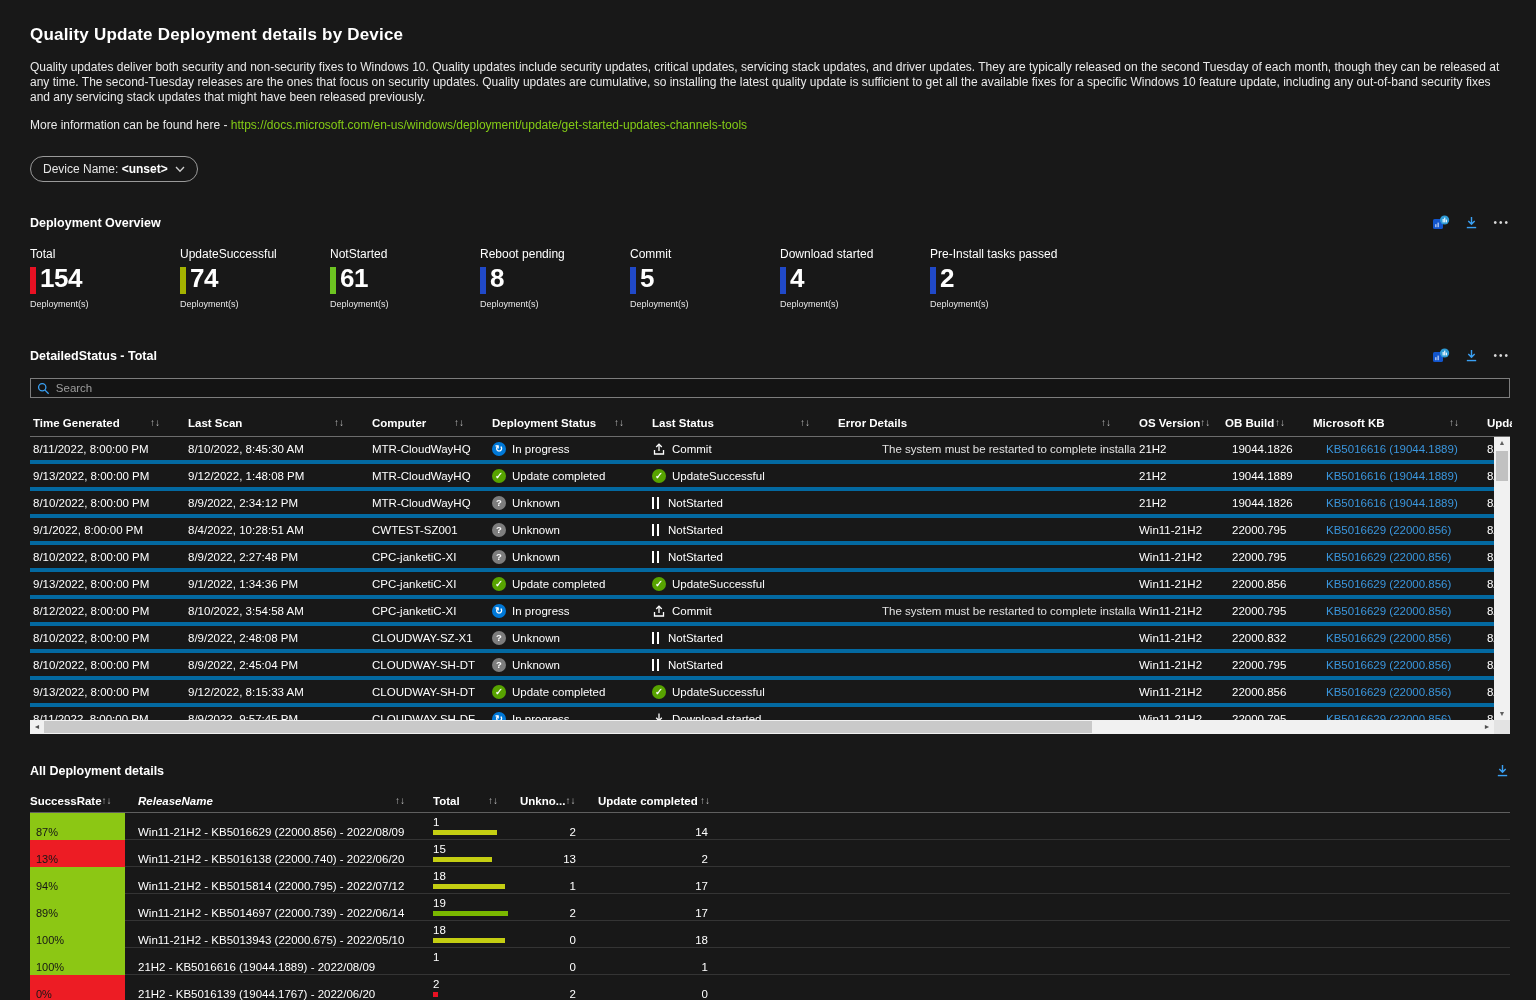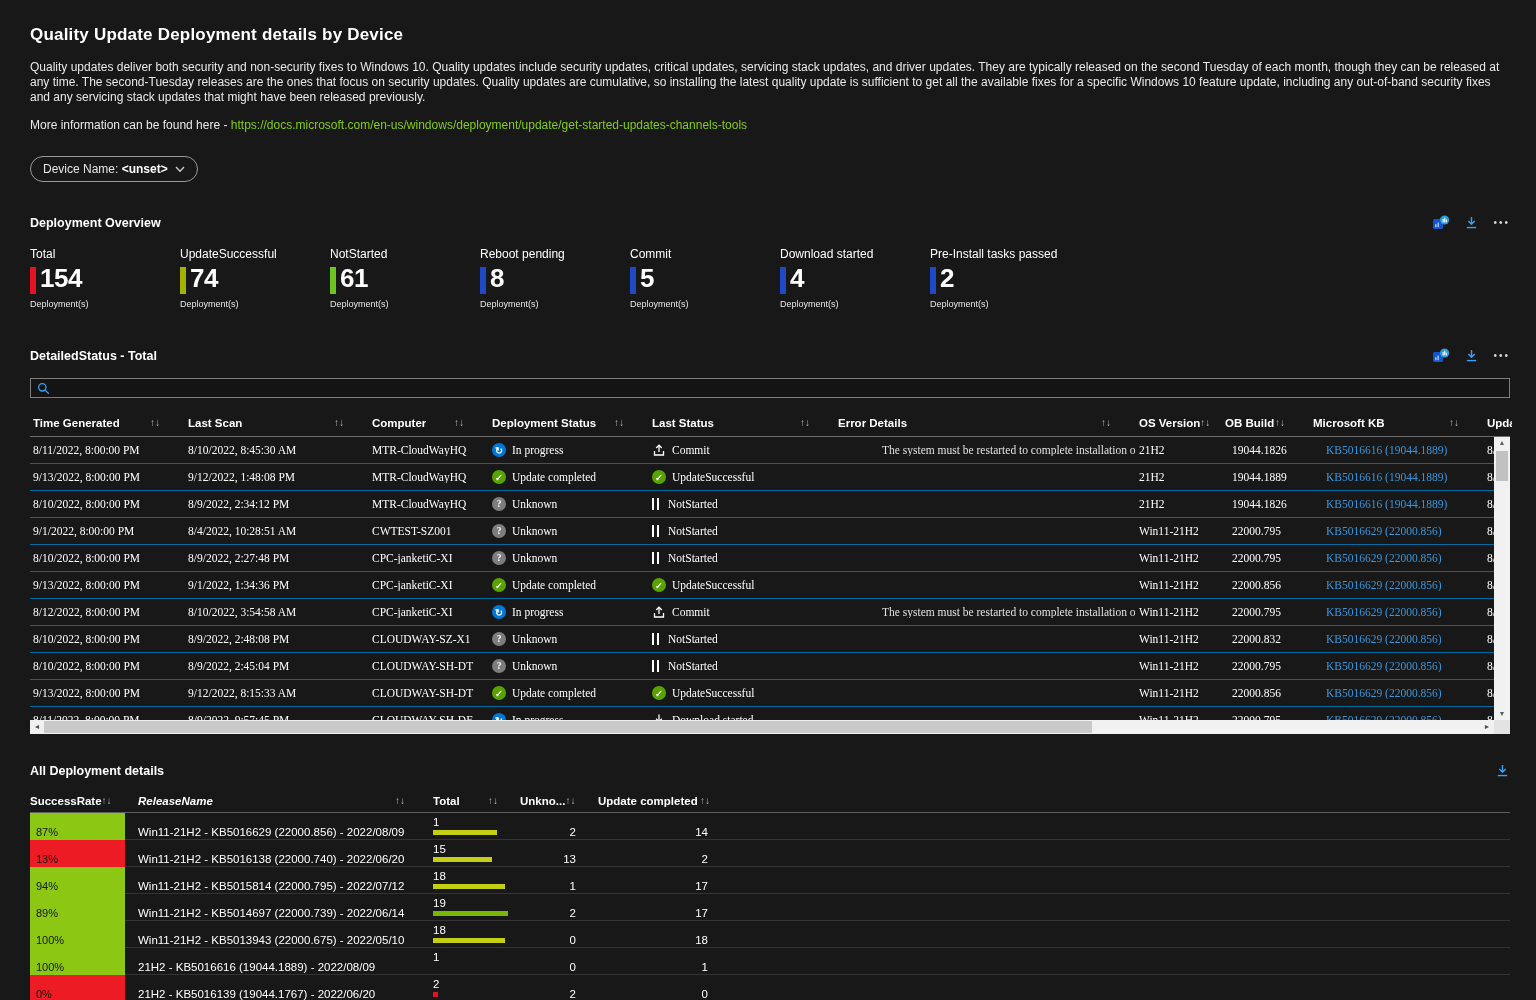--- a/index.html
+++ b/index.html
@@ -48,21 +48,21 @@
   }
   .searchbox input::placeholder { color:#9d9d9d; }
 
   
   .dtable { position:relative; margin-top:11px; width:1480px; }
   .dt-grid { display:grid; grid-template-columns:155px 184px 120px 160px 186px 301px 86px 88px 174px 26px; }
   .dt-headrow { height:28px; align-items:center; border-bottom:1px solid #6c6c6c; }
   .dt-h { display:flex; justify-content:space-between; align-items:center;
           font-size:11.5px; font-weight:bold; padding-left:3px; white-space:nowrap; overflow:hidden; cursor:pointer; }
   .dt-h .arr { color:#bdbdbd; font-weight:normal; font-size:10px; flex:none; }
-  .dt-row { height:27px; align-items:center; border-bottom:1px solid #0369a1; font-size:11.5px; cursor:pointer;font-family:Liberation Serif, serif; }
+  .dt-row { height:27px; align-items:center; border-bottom:4px solid #0369a1; font-size:11.5px; cursor:pointer; }
   .dt-c { padding-left:3px; white-space:nowrap; overflow:hidden; }
   .cell-status { display:flex; align-items:center; gap:6px; }
   .err-c { color:#e2e2e2;margin-left:44px; }
   .kb-link { color:#3a96dd; text-decoration:none; }
   .pad10 { padding-left:10px; } .pad16 { padding-left:16px; } .pad25r { padding-right:25px; }
 
   .ic { width:14px; height:14px; border-radius:50%; flex:none;
         display:inline-flex; align-items:center; justify-content:center;
         font-size:9.5px; font-weight:bold; color:#fff; }
   .ic-progress { background:#0078d7; }
@@ -219,20 +219,21 @@
       </svg>
       <span class="dots">•••</span>
     </span>
   </div>
 
   <div class="searchbox">
     <svg width="13" height="13" viewBox="0 0 13 13">
       <circle cx="5.3" cy="5.3" r="3.7" stroke="#3aa0f3" stroke-width="1.3" fill="none"></circle>
       <path d="M8.1 8.1 L11.8 11.8" stroke="#3aa0f3" stroke-width="1.3"></path>
     </svg>
+    <input type="text" placeholder="Search" style="">
   </div>
 
   <div class="dtable">
     <div class="dt-grid dt-headrow" id="dt-head">
         <div class="dt-h pad25r">
           <span>Time Generated</span>
           <span class="arr">↑↓</span>
         </div>
         <div class="dt-h pad25r">
           <span>Last Scan</span>

